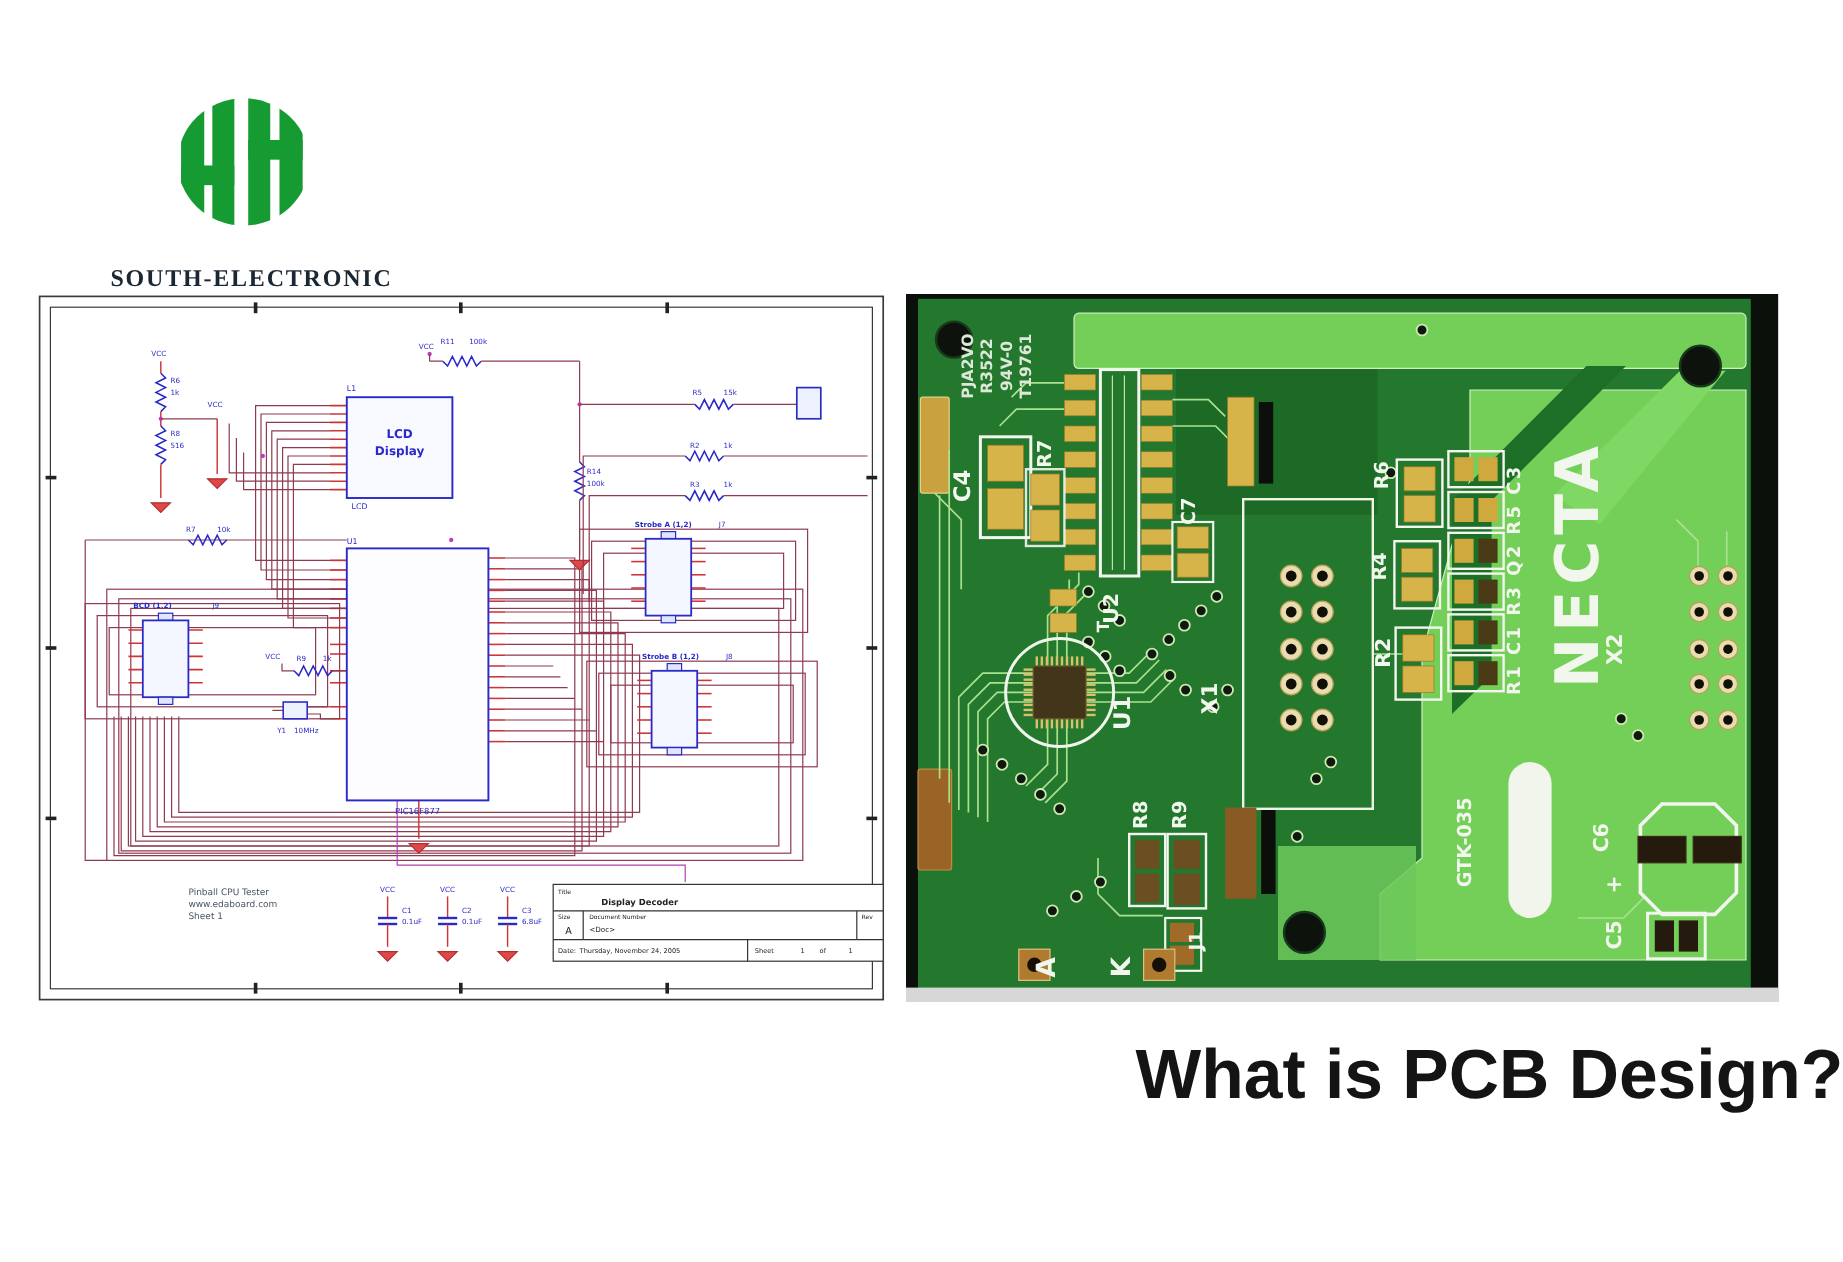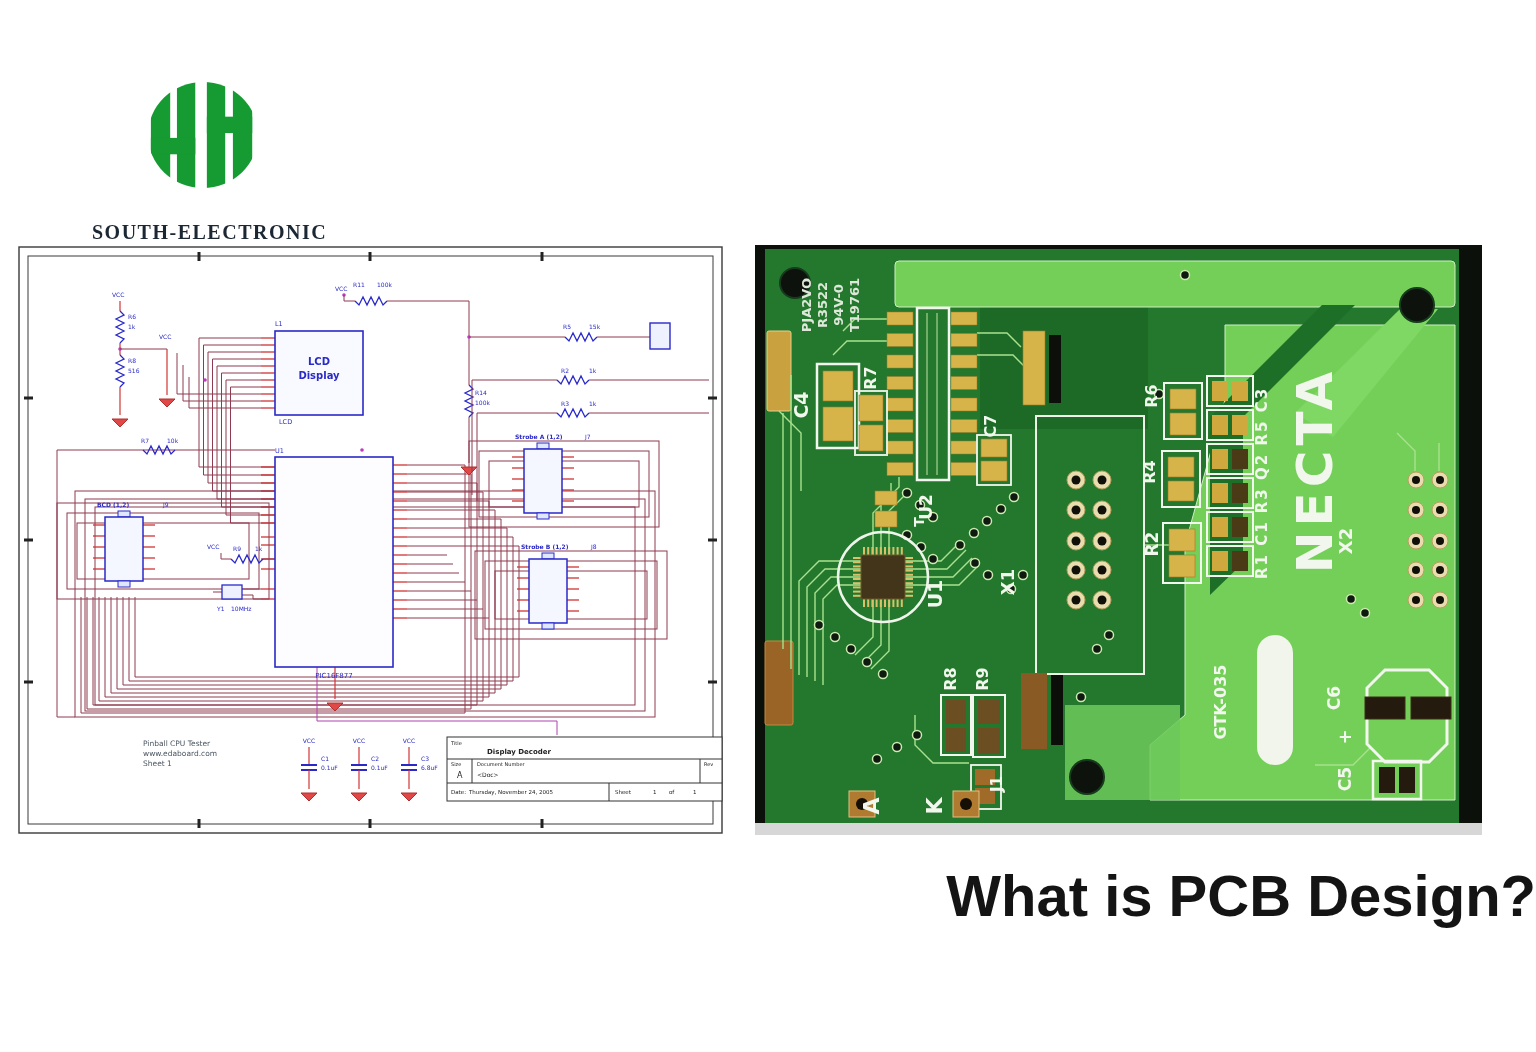--- a/index.html
+++ b/index.html
@@ -2,21 +2,21 @@
 <html><head>
 <meta charset="utf-8">
 <style>
   html,body{margin:0;padding:0;background:#ffffff;}
   body{width:1536px;height:1052px;position:relative;overflow:hidden;
        font-family:"Liberation Sans",sans-serif;}
   .brand{position:absolute;left:92px;top:80px;width:222px;text-align:center;}
   .brand-mark{display:block;margin:0 auto 4px;width:116px;height:110px;}
   .brand-name{font-family:"Liberation Serif",serif;font-weight:700;font-size:20px;
       letter-spacing:1.5px;color:#1b2732;white-space:nowrap;margin-top:31px;}
-  .sch-panel{position:absolute;left:17px;top:245px;width:707px;height:590px;background:#fff;}
+  .sch-panel{position:absolute;left:31px;top:245px;width:707px;height:590px;background:#fff;}
   .pcb-panel{position:absolute;left:755px;top:245px;width:727px;height:590px;}
   .page-title{position:absolute;left:0;top:862px;width:100%;margin:0;text-align:right;
       font-size:58px;font-weight:700;color:#141414;letter-spacing:0;}
   svg text{font-family:"DejaVu Sans",sans-serif;}
   .bl{fill:#2a2ac8;}
   .tb{fill:#222222;}
   .silk{fill:#f2f7ee;font-weight:bold;}
 </style>
 </head>
 <body>

